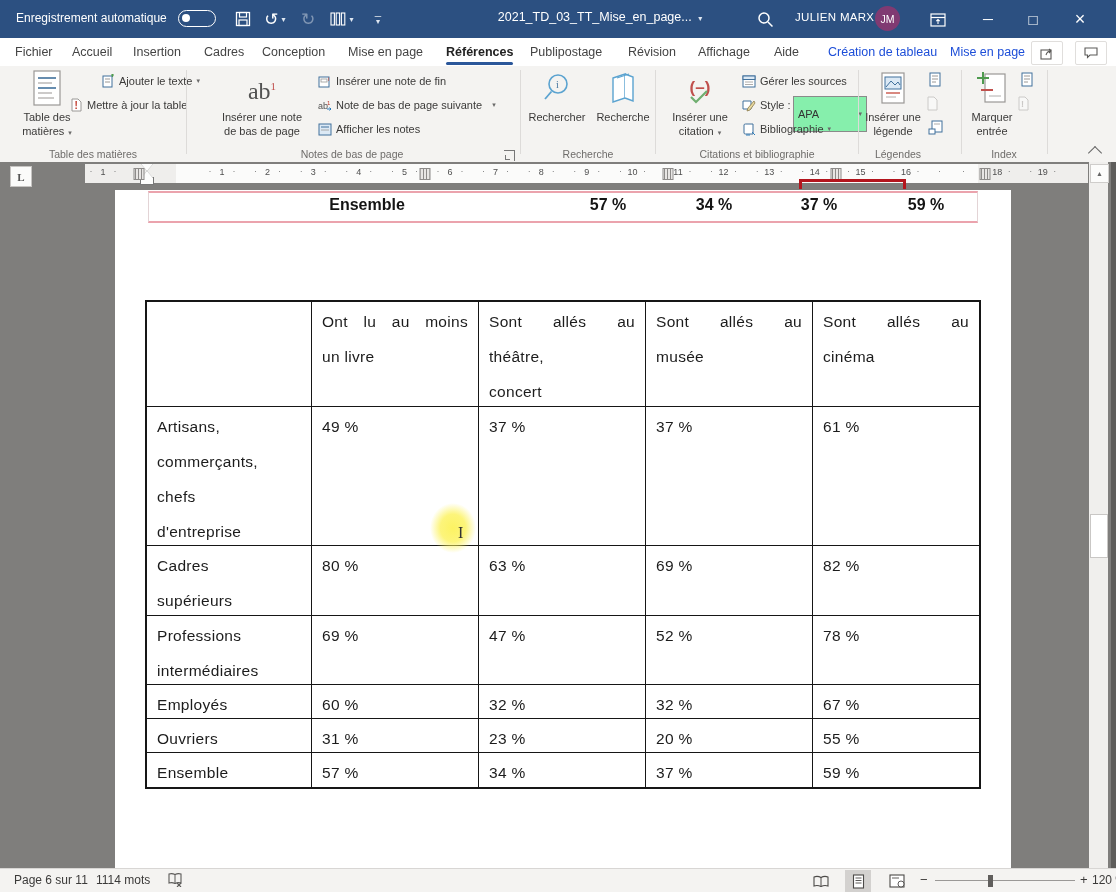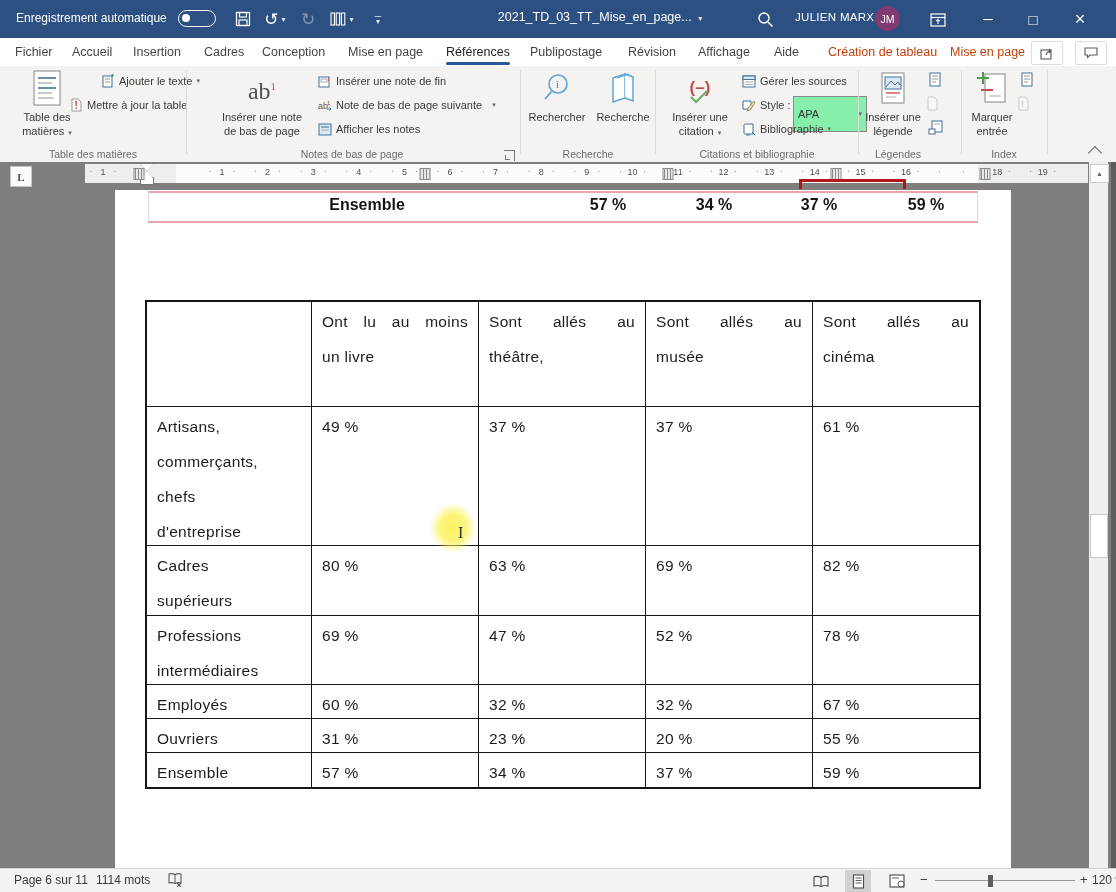--- a/index.html
+++ b/index.html
@@ -19,21 +19,21 @@
   .username{position:absolute;left:795px;top:11px;font-size:11.5px;letter-spacing:.3px;}
   .avatar{position:absolute;left:875px;top:6px;width:25px;height:25px;border-radius:50%;background:#803a72;
           font-size:10.5px;display:flex;align-items:center;justify-content:center;}
   .winbtn{position:absolute;top:0;width:40px;height:38px;display:flex;align-items:center;justify-content:center;font-size:14px;}
 
   
   .tabrow{position:absolute;left:0;top:38px;width:1116px;height:28px;background:#fff;}
   .tab{position:absolute;top:0;height:28px;display:flex;align-items:center;font-size:12.5px;color:#444;white-space:nowrap;}
   .tab.active{color:#222;font-weight:400;}
   .tab.active::after{content:"";position:absolute;left:0;right:0;bottom:1px;height:3px;background:#2b579a;border-radius:2px;}
-  .tab.ctx{color:#c2410c;}
+  .tab.ctx{color:#1d4ed8;}
   .boxbtn{position:absolute;top:3px;width:30px;height:22px;border:1px solid #e0dedc;border-radius:2px;
           display:flex;align-items:center;justify-content:center;background:#fff;}
 
   
   .ribbon{position:absolute;left:0;top:66px;width:1116px;height:96px;background:#f4f3f1;border-bottom:1px solid #d8d6d4;}
   .sep{position:absolute;top:4px;width:1px;height:84px;background:#dddbd9;}
   .glabel{position:absolute;top:82px;font-size:10.5px;color:#6e6c6a;text-align:center;transform:translateX(-50%);white-space:nowrap;}
   .bigbtn{position:absolute;top:2px;text-align:center;font-size:11px;color:#3b3a39;line-height:14px;}
   .bigbtn .bicon{display:flex;align-items:center;justify-content:center;height:40px;margin-bottom:2px;}
   .ritem{position:absolute;height:18px;display:flex;align-items:center;font-size:11px;color:#3b3a39;white-space:nowrap;}
@@ -167,21 +167,21 @@
     <div class="winbtn" style="left:1060px;font-size:18px;">×</div>
   </div>
 
   <div class="tabrow">
     <span class="tab" style="left:15px;">Fichier</span>
     <span class="tab" style="left:72px;">Accueil</span>
     <span class="tab" style="left:133px;">Insertion</span>
     <span class="tab" style="left:204px;">Cadres</span>
     <span class="tab" style="left:262px;">Conception</span>
     <span class="tab" style="left:348px;">Mise en page</span>
-    <span class="tab active" style="left:446px;">Références</span>
+    <span class="tab active" style="left:446px;font-weight:bold;">Références</span>
     <span class="tab" style="left:530px;">Publipostage</span>
     <span class="tab" style="left:628px;">Révision</span>
     <span class="tab" style="left:698px;">Affichage</span>
     <span class="tab" style="left:774px;">Aide</span>
     <span class="tab ctx" style="left:828px;">Création de tableau</span>
     <span class="tab ctx" style="left:950px;">Mise en page</span>
     <div class="boxbtn" style="left:1031px;">
       <svg width="14" height="13" viewBox="0 0 14 13">
           <rect x="1" y="3" width="10" height="9" fill="none" stroke="#5b5a58" stroke-width="1.1"></rect>
           <path d="M6 8 C7 4.5 9 4 11 4 M11 4 L9 2 M11 4 L9 6" fill="none" stroke="#5b5a58" stroke-width="1.1"></path>
@@ -513,20 +513,21 @@
             </div>
             <div>un livre</div>
           </div>
           <div class="cell">
             <div class="jline">
               <span>Sont</span>
               <span>allés</span>
               <span>au</span>
             </div>
             <div>théâtre,</div>
+            <div>concert</div>
           </div>
           <div class="cell">
             <div class="jline">
               <span>Sont</span>
               <span>allés</span>
               <span>au</span>
             </div>
             <div>musée</div>
           </div>
           <div class="cell last-col">

